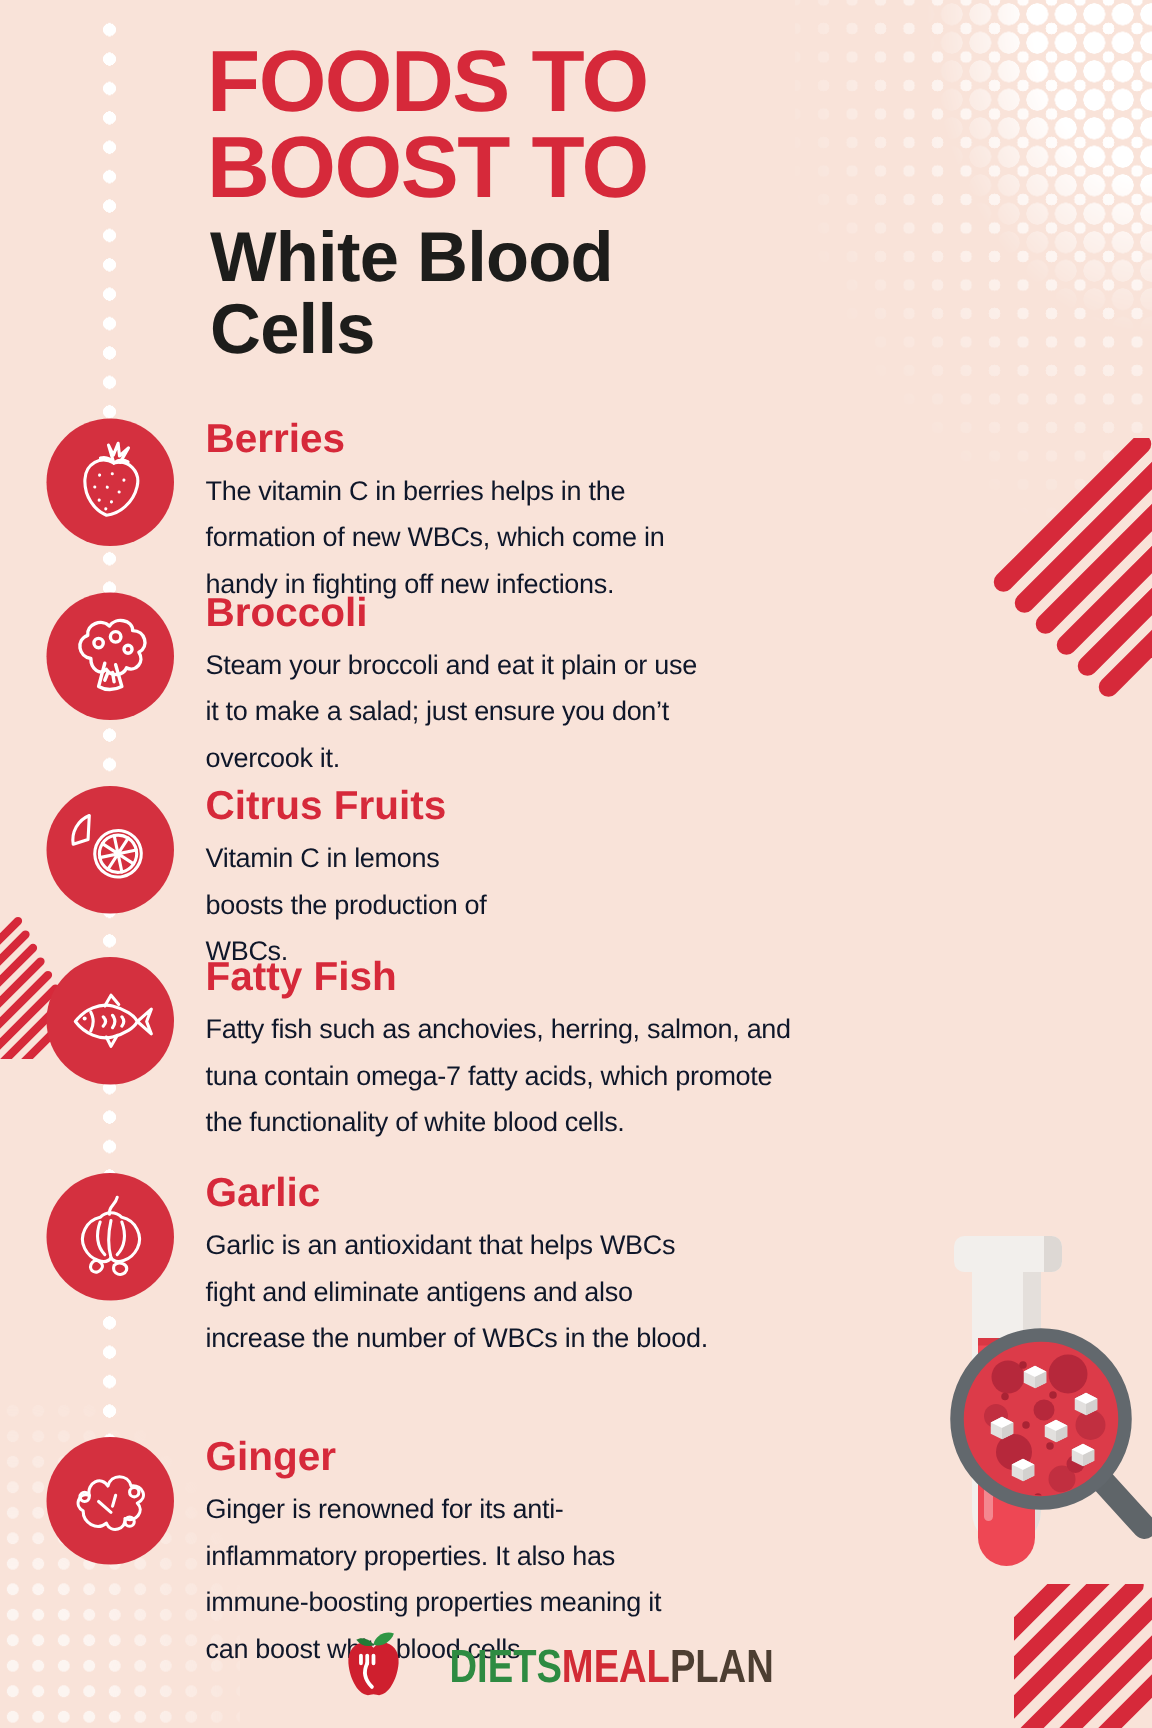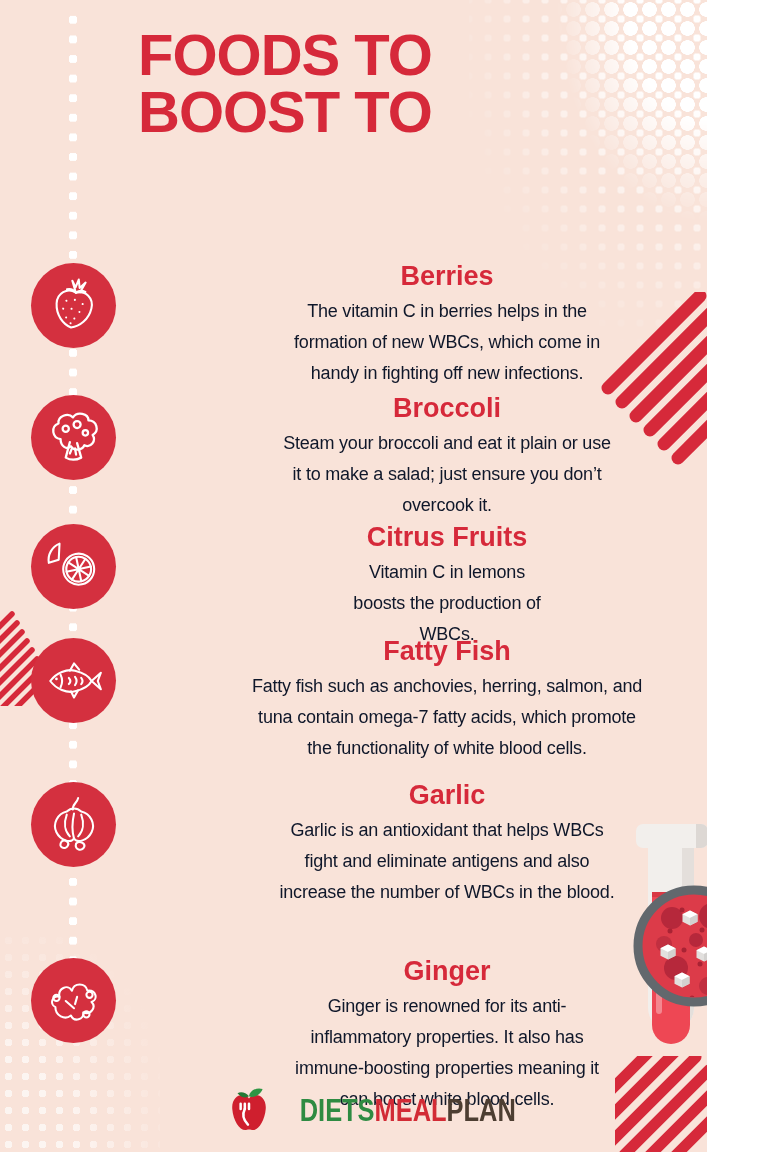--- a/index.html
+++ b/index.html
@@ -1,23 +1,22 @@
 <!DOCTYPE html>
 <html><head>
 <meta charset="utf-8">
 <style>
   html,body{margin:0;padding:0;}
   .page{
     position:relative;
-    width:707px;height:1152px;
+    width:768px;height:1152px;
     overflow:hidden;
     background:#f9e3d9;
     font-family:"Liberation Sans",sans-serif;
     color:#2b2a29;
-    text-align:center;
   }
   .prewrap{white-space:pre-line;}
 
   
   .vdots{
     position:absolute;left:68px;top:10px;width:10px;height:982px;
     background-image:radial-gradient(circle 4.4px,#fff 97%,rgba(255,255,255,0) 100%);
     background-size:10px 19.6px;
     z-index:1;
   }
@@ -122,23 +121,25 @@
       <line x1="-4" y1="86" x2="81" y2="1"></line>
       <line x1="9" y1="99" x2="94" y2="14"></line>
       <line x1="22" y1="112" x2="107" y2="27"></line>
       <line x1="35" y1="125" x2="120" y2="40"></line>
     </g>
   </svg>
 
   <div class="header">
     <h1 class="title prewrap">FOODS TO
 BOOST TO</h1>
-  </div>
-
-  <div class="row" style="top:261px">
+    <h2 class="subtitle prewrap">White Blood
+Cells</h2>
+  </div>
+
+  <div class="row" style="top:277px">
     <div class="icon-circle">
       <svg viewBox="0 0 60 60">
         <g fill="none" stroke="#fff" stroke-width="2" stroke-linecap="round" stroke-linejoin="round" transform="rotate(8 30 30)">
           <path d="M30 17 C21 13 12 20 13 30 C14 41 22 49 30 51 C38 49 46 41 47 30 C48 20 39 13 30 17 Z"></path>
           <path d="M30 17 L25 6 L29 12 L31 4 L33 12 L38 6 L34 16"></path>
           <path d="M21 15 Q26 13 30 17 M39 15 Q34 13 30 17"></path>
         </g>
         <g fill="#fff" transform="rotate(8 30 30)">
           <circle cx="22" cy="26" r="1"></circle>
             <circle cx="30" cy="24" r="1"></circle>

